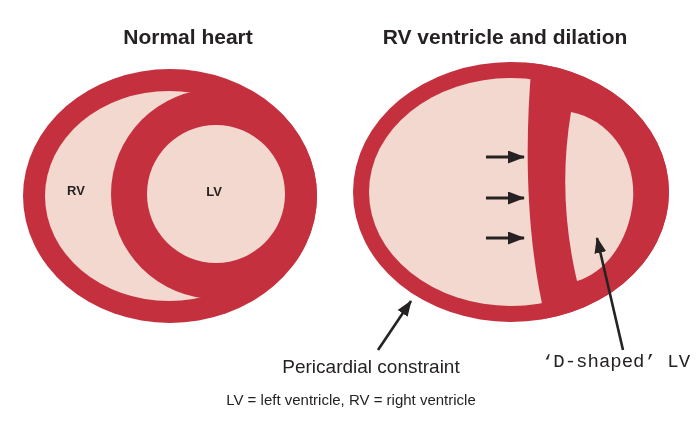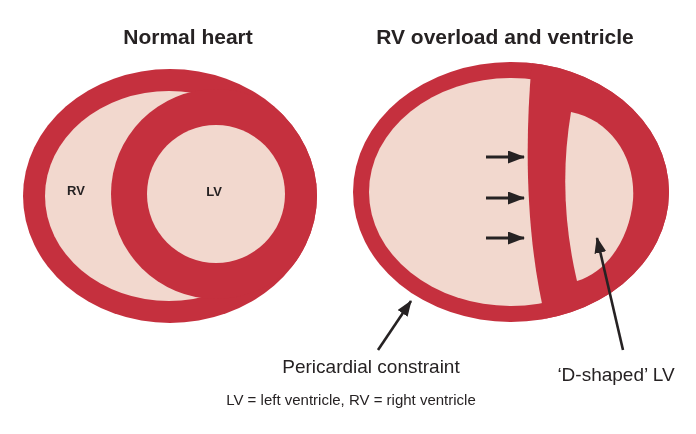--- a/index.html
+++ b/index.html
@@ -63,25 +63,25 @@
       <line class="arrow-line" x1="486" y1="198" x2="524" y2="198" stroke-width="3.2" marker-end="url(#ah-press)"></line>
       <line class="arrow-line" x1="486" y1="238" x2="524" y2="238" stroke-width="3.2" marker-end="url(#ah-press)"></line>
     </g>
 
     <line class="arrow-line" x1="378" y1="350" x2="411" y2="301" stroke-width="2.6" marker-end="url(#ah-annot)"></line>
     <line class="arrow-line" x1="623" y1="350" x2="597" y2="238" stroke-width="2.6" marker-end="url(#ah-annot)"></line>
   </svg>
 
   <div class="txt title" style="left:60px;top:26px;width:256px;">Normal heart</div>
 
-  <div class="txt title" style="left:375px;top:26px;width:260px;">RV overload and ventricle</div>
+  <div class="txt title" style="left:375px;top:26px;width:260px;">RV ventricle and dilation</div>
 
   <div class="txt chamber-label" style="left:56px;top:180px;width:40px;">RV</div>
 
   <div class="txt chamber-label" style="left:194px;top:181px;width:40px;">LV</div>
 
   <div class="txt annot" style="left:261px;top:356px;width:220px;">Pericardial constraint</div>
 
-  <div class="txt annot" style="left:536px;top:364px;width:160px;">‘D-shaped’ LV</div>
+  <div class="txt annot" style="left:536px;top:352px;width:160px;font-family:Liberation Mono, monospace;">‘D-shaped’ LV</div>
 
   <div class="txt legend" style="left:151px;top:391px;width:400px;">LV = left ventricle, RV = right ventricle</div>
 
 </div>
 
 </body></html>

